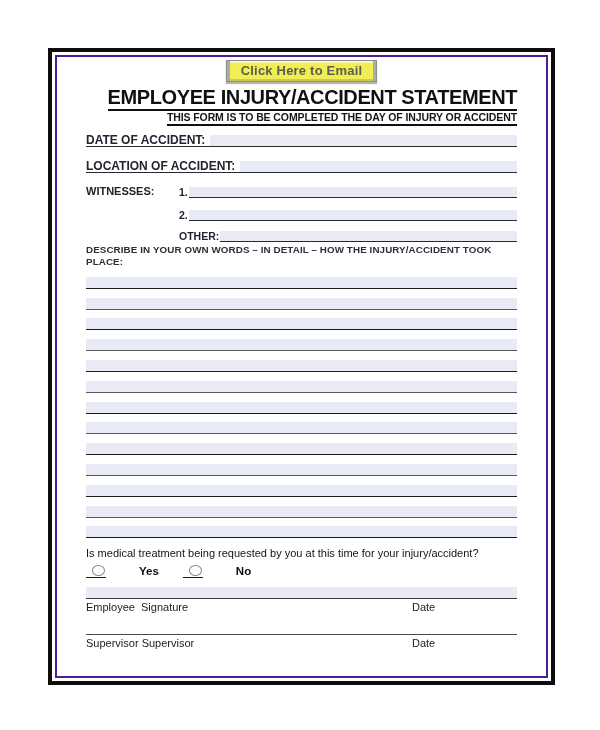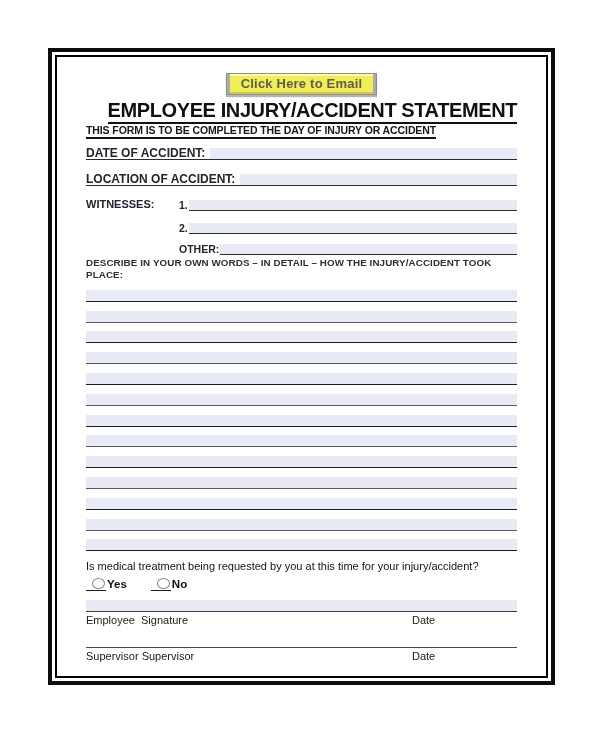--- a/index.html
+++ b/index.html
@@ -11,22 +11,22 @@
   }
   .stage { position:absolute; inset:0; background:#ffffff; }
 
   
   .frame {
     position:absolute; left:48px; top:48px; width:507px; height:637px;
     border:4px solid #0d0d0d; padding:3px; background:#ffffff;
   }
   .inner {
     width:100%; height:100%;
-    border:2px solid #000000;
-    padding:16px 29px 0 29px;
+    border:2px solid #4c1d95;
+    padding:3px 29px 0 29px;
     background:#ffffff;
     overflow:hidden;
   }
 
   
   .btn-row { text-align:center; margin-bottom:4px; }
   .email-btn {
     display:inline-block;
     font-family:"Liberation Sans", sans-serif;
     font-size:13px; font-weight:bold; color:#5c5c50;
@@ -41,21 +41,21 @@
   }
 
   
   .title {
     text-align:right; margin-top:2px;
     font-size:20px; font-weight:bold; color:#101010;
     letter-spacing:-.4px; line-height:22px;
   }
   .title span, .subtitle span { border-bottom:2px solid #101010; padding-bottom:1px; }
   .subtitle {
-    text-align:left; margin-top:3px;
+    text-align:right; margin-top:3px;
     font-size:10.5px; font-weight:bold; color:#161616;
     letter-spacing:-.1px; line-height:13px;
   }
 
   
   .field-row {
     display:flex; align-items:flex-end;
     border-bottom:1.5px solid #2a2a2a;
     height:14px;
   }
@@ -84,21 +84,21 @@
     height:20.8px;
     border-bottom:1.4px solid #1c1c1c;
     background:linear-gradient(#e8ebf6,#e8ebf6) bottom / 100% 11px no-repeat;
     cursor:text;
   }
   .rule:nth-child(even) { border-bottom-color:#595959; }
 
   
   .question { margin-top:8px; font-size:11px; color:#141414; line-height:14px; }
   .radio-row { margin-top:2px; display:flex; align-items:flex-end; height:16px; }
-  .radio-opt { display:inline-flex; margin-right:24px; cursor:pointer; }
+  .radio-opt { display:inline-flex; margin-right:24px; cursor:pointer;gap:32px; }
   .radio-line {
     display:inline-flex; align-items:flex-end;
     border-bottom:1.8px solid #1a1a1a;
     padding:0 1px 1px 6px;
   }
   .radio-circle {
     width:13px; height:11px;
     border:1.6px solid #8a8a8a; border-radius:50%;
     background:#fcfcfc;
   }

